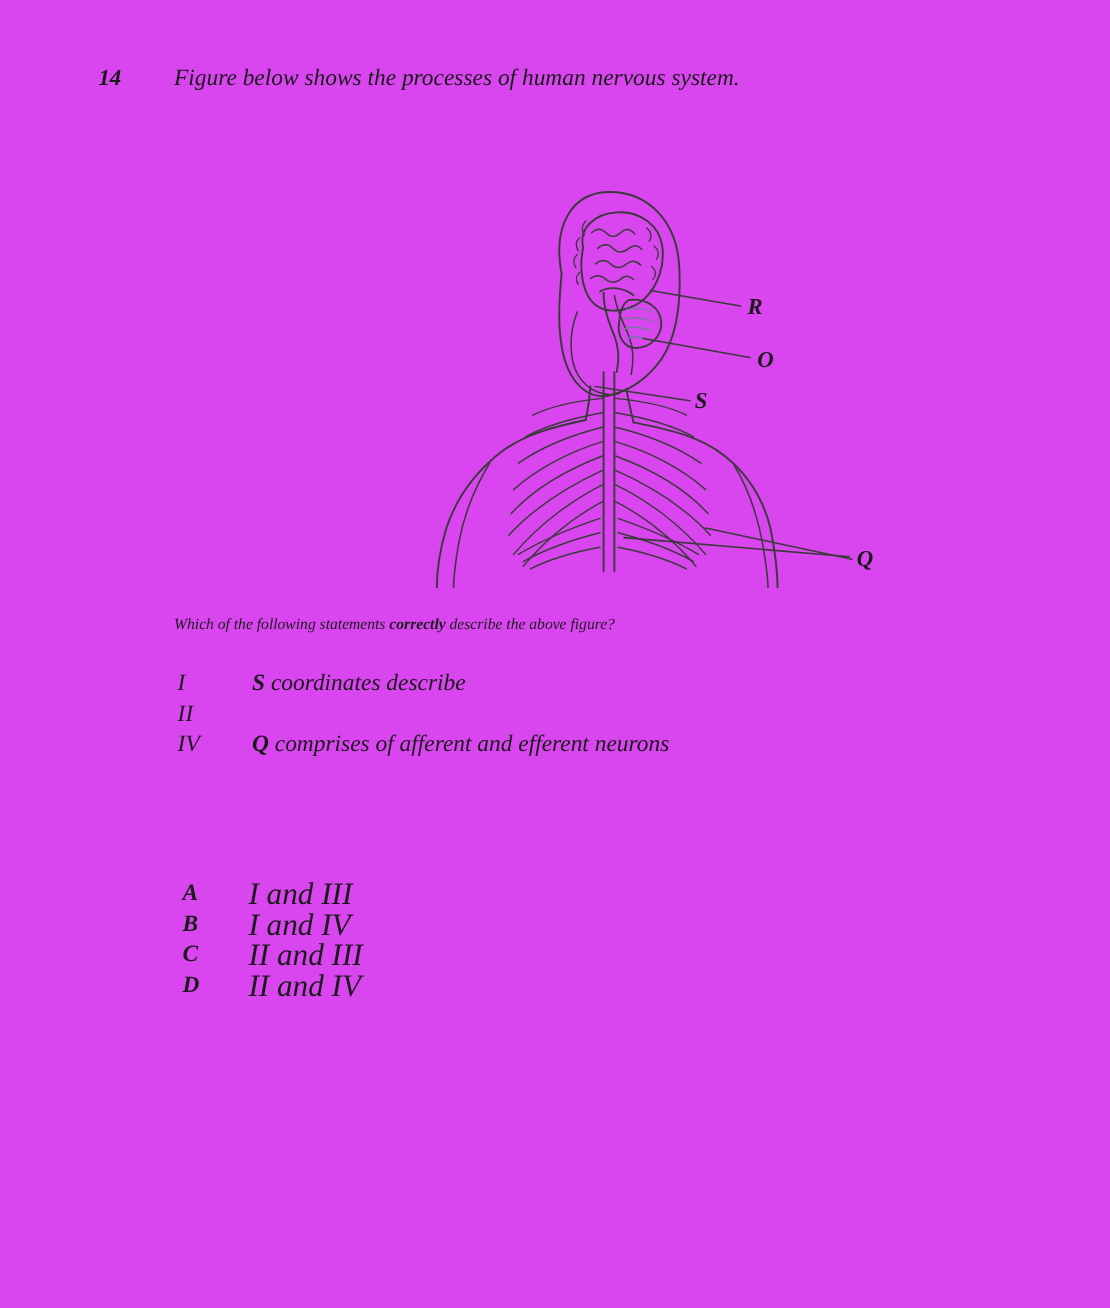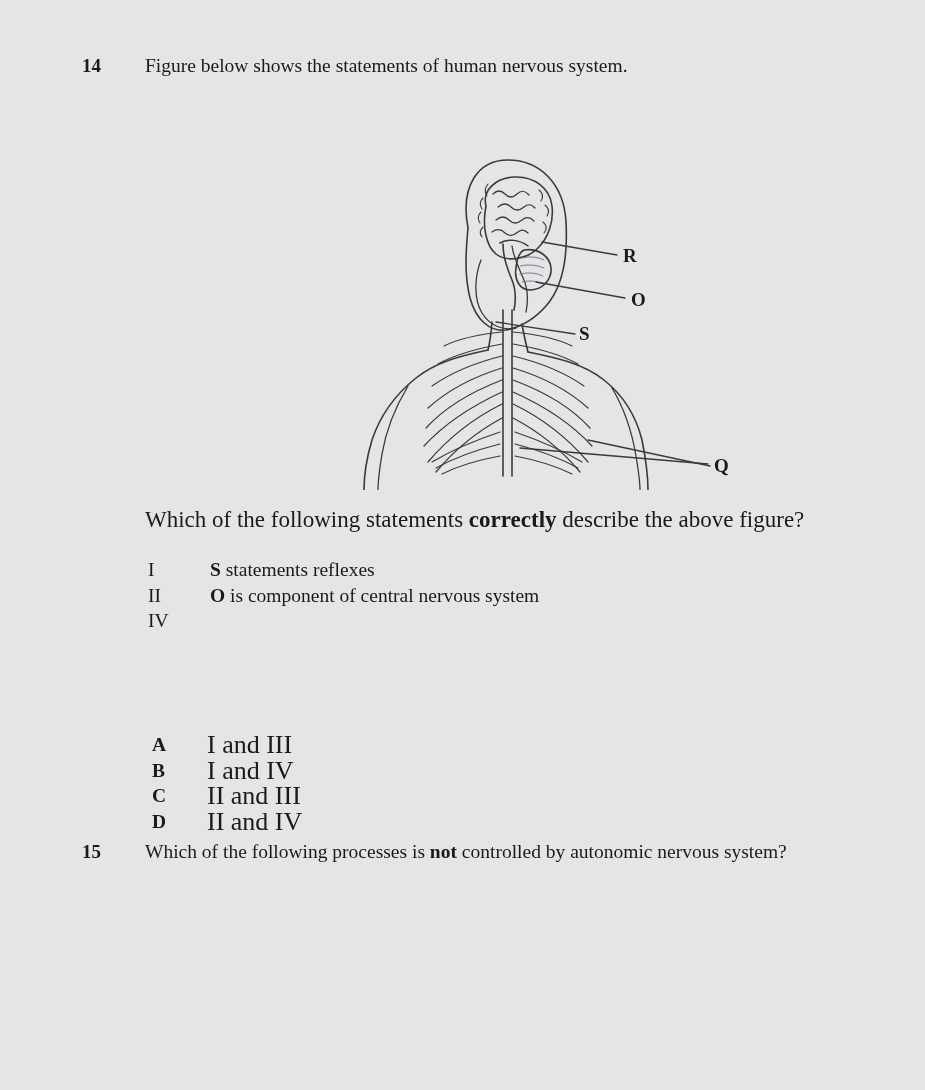--- a/index.html
+++ b/index.html
@@ -11,21 +11,22 @@
     width: 925px;
     height: 1090px;
     position: relative;
     font-family: "Liberation Serif", "DejaVu Serif", serif;
     color: #1a1a1a;
     overflow: hidden;
   }
   .page {
     position: absolute;
     inset: 0;
-    background: #e5e5e5;
+    background: #d946ef;
+    font-style: italic;
   }
 
   
   .question {
     position: absolute;
     left: 0;
     width: 925px;
   }
   #question-14 { top: 52px; }
   #question-15 { top: 838px; }
@@ -60,21 +61,21 @@
     width: 420px;
     height: 380px;
   }
   .figure-wrap svg { display: block; }
 
   
   .stem {
     position: absolute;
     left: 145px;
     top: 454px;
-    font-size: 23px;
+    font-size: 13px;
     line-height: 28px;
     white-space: nowrap;
     text-align: center;
   }
   .stem b { font-weight: bold; }
 
   
   .statements {
     position: absolute;
     left: 0;
@@ -141,21 +142,21 @@
 </style>
 </head>
 <body>
 
 <div class="page">
 
   <div class="question" id="question-14">
 
     <div class="q-head">
       <span class="q-number">14</span>
-      <span class="q-text">Figure below shows the statements of human nervous system.</span>
+      <span class="q-text">Figure below shows the processes of human nervous system.</span>
     </div>
 
     <div class="figure-wrap">
       <svg width="420" height="380" viewBox="0 0 420 380" xmlns="http://www.w3.org/2000/svg">
         <g fill="none" stroke="#3a3a3a" stroke-width="1.6" stroke-linecap="round" stroke-linejoin="round">
 
           <path d="M128 118 C120 76 138 50 168 50 C200 50 224 74 226 112
                    C228 148 222 178 206 196 C192 212 176 218 166 220
                    C150 222 136 210 130 188 C124 164 126 140 128 118 Z"></path>
 
@@ -240,28 +241,28 @@
       </svg>
     </div>
 
     <div class="stem">
       <span>Which of the following statements </span><b>correctly</b><span> describe the above figure?</span>
     </div>
 
     <div class="statements">
       <div class="stmt-row">
         <span class="stmt-num">I</span>
-        <span class="stmt-text"><b>S</b><span> statements reflexes</span></span>
+        <span class="stmt-text"><b>S</b><span> coordinates describe</span></span>
       </div>
       <div class="stmt-row">
         <span class="stmt-num">II</span>
-        <span class="stmt-text"><b>O</b><span> is component of central nervous system</span></span>
       </div>
       <div class="stmt-row">
         <span class="stmt-num">IV</span>
+        <span class="stmt-text"><b>Q</b><span> comprises of afferent and efferent neurons</span></span>
       </div>
     </div>
 
     <div class="options" id="options-14">
       <div class="opt-row">
         <span class="opt-letter">A</span>
         <span class="opt-text">I and III</span>
       </div>
       <div class="opt-row">
         <span class="opt-letter">B</span>
@@ -271,22 +272,14 @@
         <span class="opt-letter">C</span>
         <span class="opt-text">II and III</span>
       </div>
       <div class="opt-row">
         <span class="opt-letter">D</span>
         <span class="opt-text">II and IV</span>
       </div>
     </div>
   </div>
 
-  <div class="question" id="question-15">
-
-    <div class="q-head">
-      <span class="q-number">15</span>
-      <span class="q-text"><span>Which of the following processes is </span><b>not</b><span> controlled by autonomic nervous system?</span></span>
-    </div>
-
-  </div>
 
 </div>
 
 </body></html>

